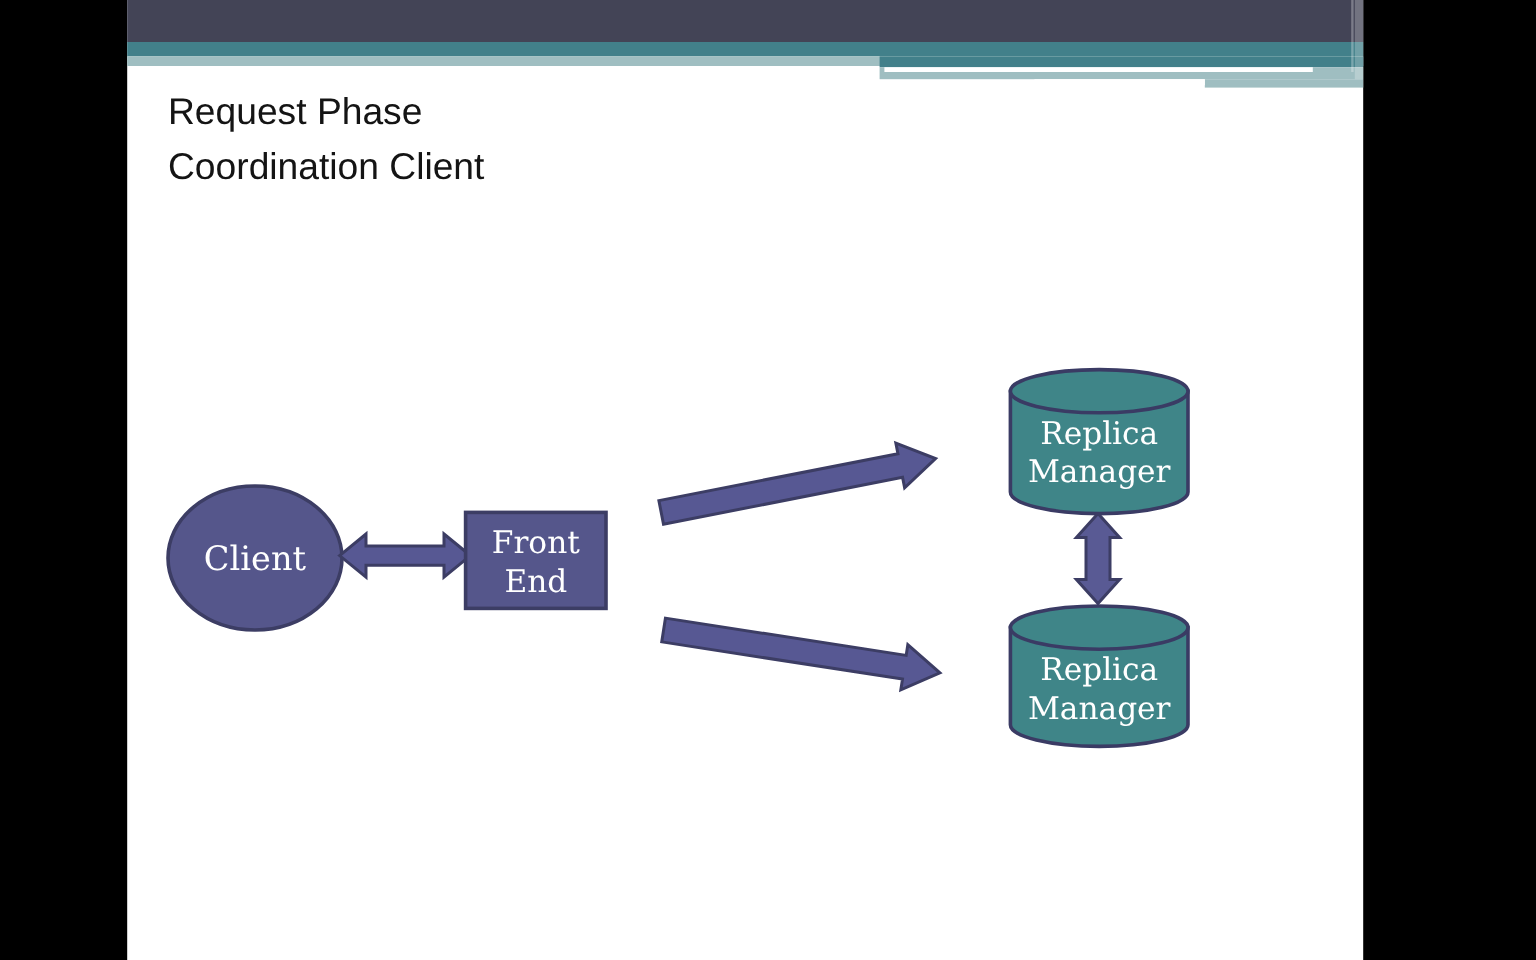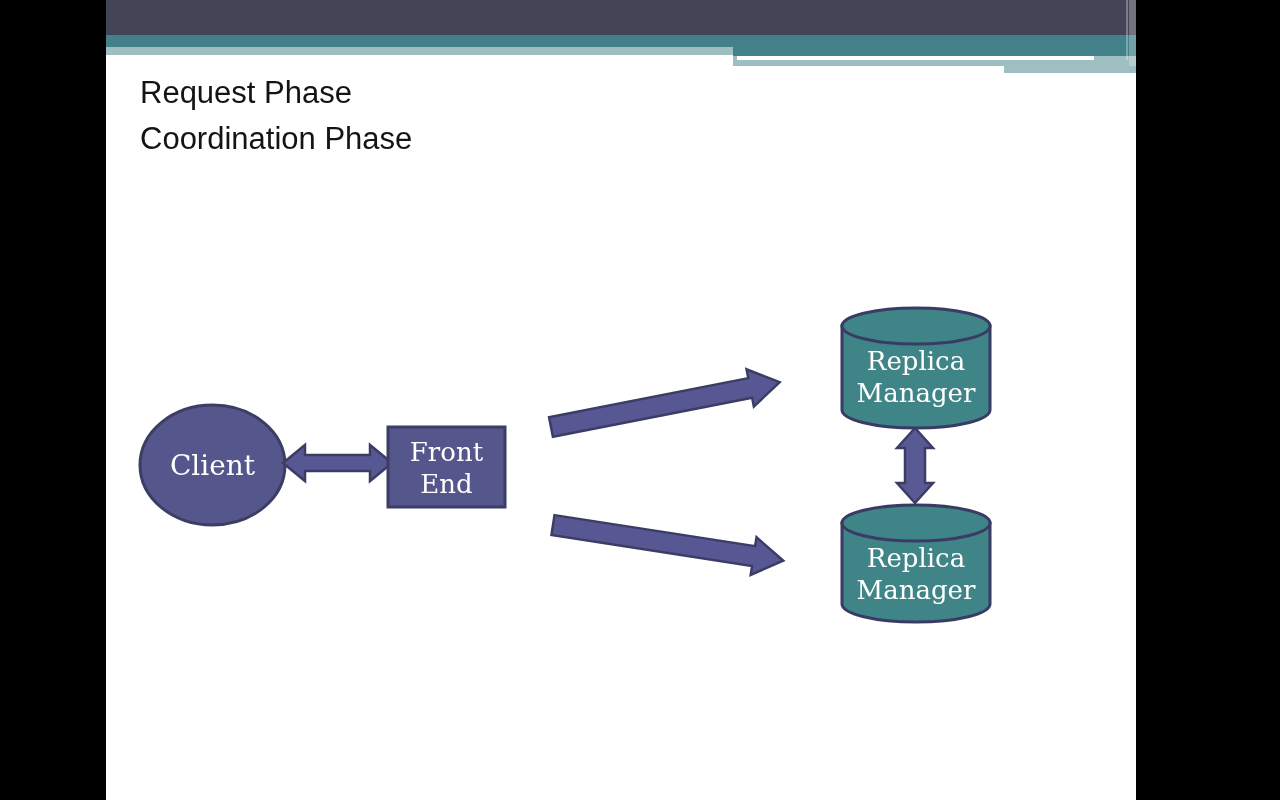--- a/index.html
+++ b/index.html
@@ -46,21 +46,21 @@
       <div class="stripe" style="left:4px;width:7px;height:66px;background:rgba(255,255,255,0.25);"></div>
       <div class="stripe" style="left:11px;width:3px;height:66px;background:rgba(255,255,255,0.12);"></div>
       <div class="stripe" style="left:17px;width:5px;height:70px;background:rgba(255,255,255,0.45);"></div>
       <div class="stripe" style="left:24px;width:7px;height:78px;background:rgba(255,255,255,0.55);"></div>
       <div class="stripe" style="left:33px;width:7px;height:74px;background:rgba(255,255,255,0.70);"></div>
       <div class="stripe" style="left:42px;width:6px;height:70px;background:rgba(255,255,255,0.60);"></div>
     </div>
 
     <div class="title-block">
       <div class="title-line">Request Phase</div>
-      <div class="title-line">Coordination Phase</div>
+      <div class="title-line">Coordination Client</div>
     </div>
 
     <svg class="diagram" viewBox="0 0 1067 800">
 
       <ellipse cx="106.5" cy="465" rx="72.5" ry="60" fill="#55568B" stroke="#3C3D64" stroke-width="3"></ellipse>
       <text x="106.5" y="475" text-anchor="middle" font-size="28" class="shape-label">Client</text>
 
       <polygon points="177,463 199,445 199,455 264,455 264,445 286,463 264,481 264,471 199,471 199,481" fill="#575893" stroke="#3C3D64" stroke-width="2.5"></polygon>
 
       <rect x="282" y="427" width="117" height="80" fill="#55568B" stroke="#3C3D64" stroke-width="3"></rect>

